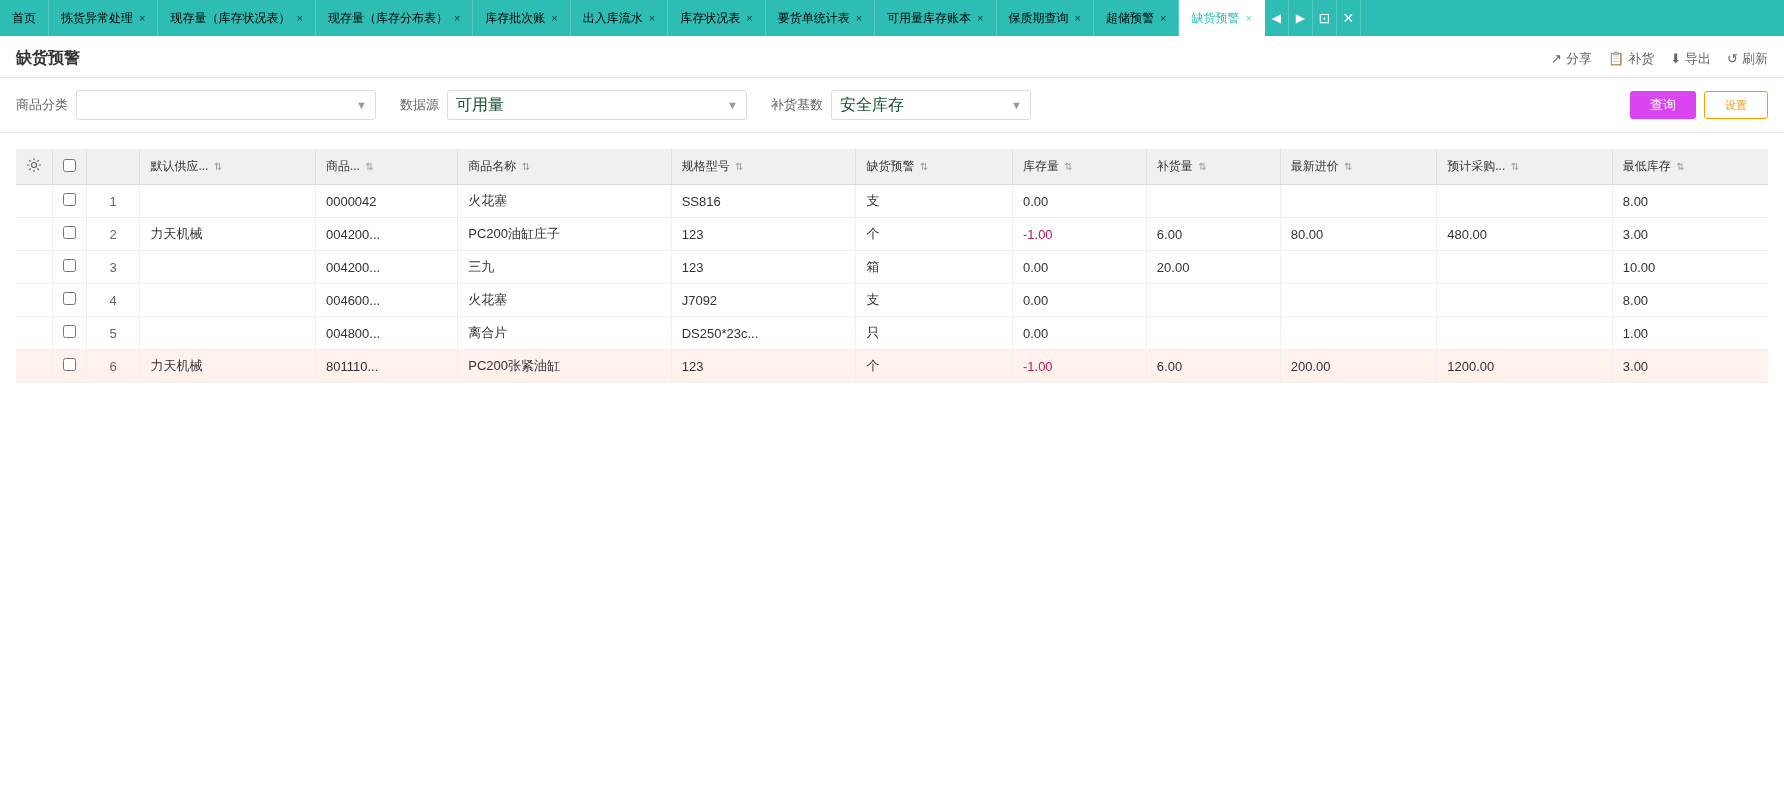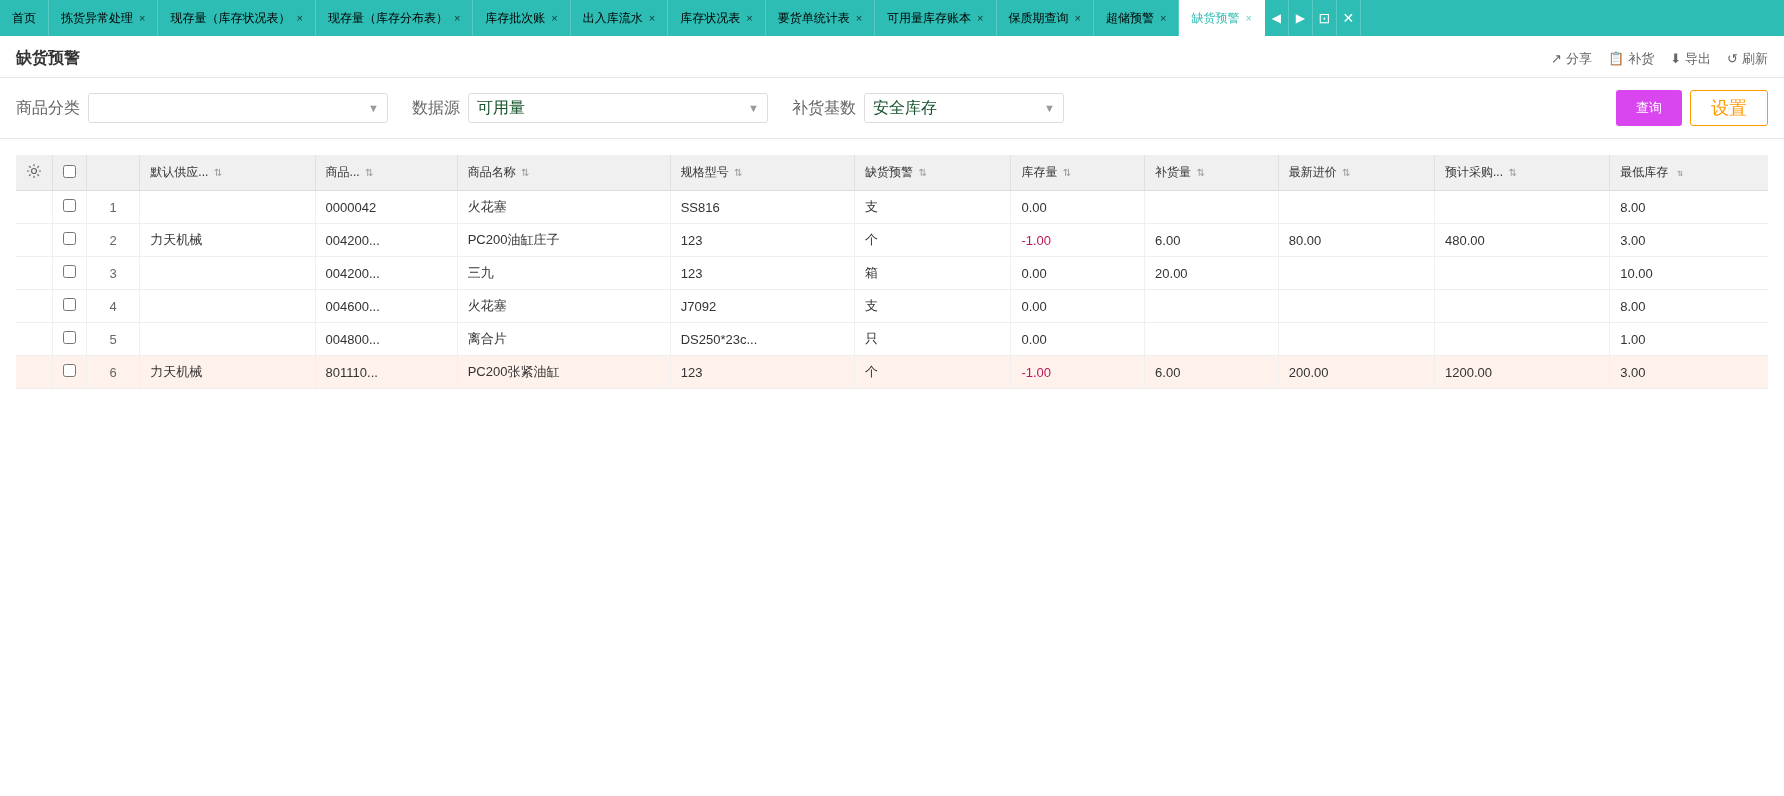--- a/index.html
+++ b/index.html
@@ -93,21 +93,21 @@
       gap: 24px;
       border-bottom: 1px solid #e8e8e8;
     }
     .filter-group {
       display: flex;
       align-items: center;
       gap: 8px;
     }
     .filter-label {
       color: #666;
-      font-size: 16px;
+      font-size: 13px;
       white-space: nowrap;
     }
     .filter-select {
       display: flex;
       align-items: center;
       border: 1px solid #ddd;
       border-radius: 3px;
       padding: 4px 8px;
       background: #fff;
       cursor: pointer;
@@ -141,21 +141,21 @@
       cursor: pointer;
       font-size: 13px;
     }
     .btn-settings {
       background: #fff;
       color: #f90;
       border: 1px solid #f90;
       border-radius: 3px;
       padding: 5px 20px;
       cursor: pointer;
-      font-size: 18px;
+      font-size: 11px;
     }
 
     
     .table-container {
       padding: 16px;
     }
     table {
       width: 100%;
       border-collapse: collapse;
       font-size: 13px;
@@ -166,21 +166,21 @@
     }
     thead th {
       padding: 8px 10px;
       text-align: left;
       font-weight: normal;
       color: #333;
       border-right: 1px solid #e0e0e0;
       white-space: nowrap;
       font-size: 12px;
     }
-    thead th:last-child { border-right: none; font-family: Liberation Mono, monospace; }
+    thead th:last-child { border-right: none; }
     tbody tr {
       border-bottom: 1px solid #eee;
     }
     tbody tr.highlighted { background: #fff2ec; }
     tbody td {
       padding: 7px 10px;
       color: #333;
       border-right: 1px solid #f0f0f0;
       white-space: nowrap;
     }

